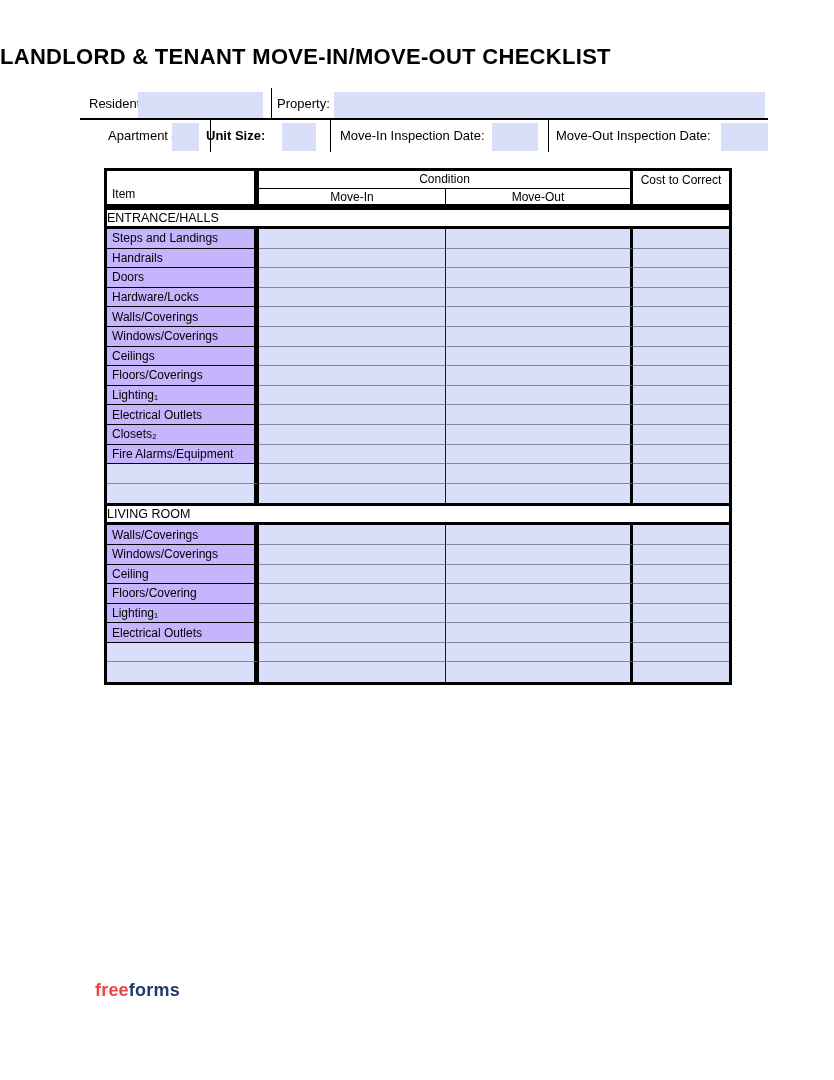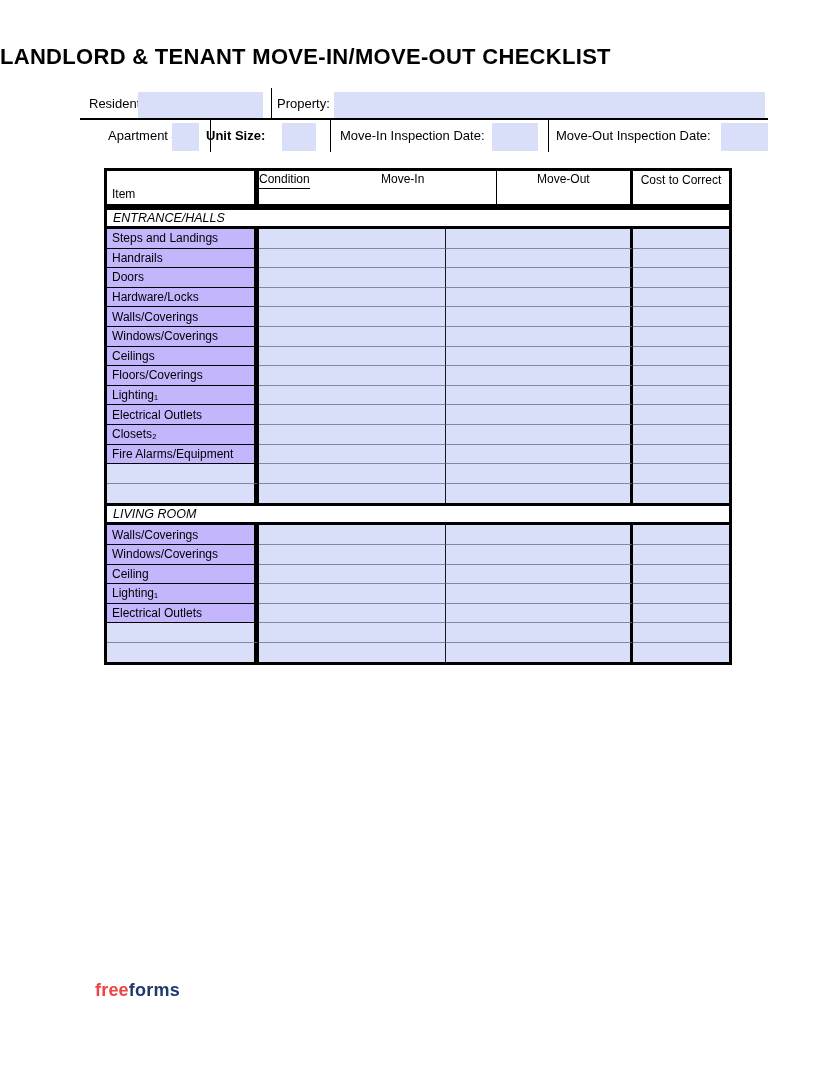--- a/index.html
+++ b/index.html
@@ -38,29 +38,29 @@
   .fdiv.d3 { left:468px; }
   .f-mo-label { left:476px; }
   .f-mo-field { left:641px; top:3px; width:47px; height:28px; }
 
   
   .tbl { position:absolute; left:104px; top:168px; width:628px; border:3px solid #000; }
 
   .hdr { display:flex; height:36px; border-bottom:3px solid #000; }
   .h-item { width:152px; border-right:5px solid #000; display:flex; align-items:flex-end;
             padding:0 0 3px 5px; font-size:12px; }
-  .h-mid { width:374px; border-right:3px solid #000; display:flex; }
+  .h-mid { width:374px; border-right:3px solid #000; display:flex; flex-direction:column; }
   .h-cond { height:18px; border-bottom:1px solid #000; text-align:center; font-size:12px; line-height:17px; }
   .h-sub { flex:1; display:flex; }
   .h-mi { width:187px; border-right:1px solid #000; text-align:center; font-size:12px; line-height:17px; }
   .h-mo { flex:1; text-align:center; font-size:12px; line-height:17px; }
   .h-cost { flex:1; text-align:center; font-size:12px; padding-top:2px; }
 
   .sec { border-top:3px solid #000; border-bottom:3px solid #000; height:22px;
-         display:flex; align-items:center; padding-left:6px; font-size:12.5px; background:#fff;font-style:italic; }
+         display:flex; align-items:center; padding-left:0; font-size:12.5px; background:#fff; }
 
   .row { display:flex; height:19.6px; }
   .ci { width:152px; border-right:5px solid #000; border-bottom:1px solid #000;
         background:#c4b5fd; font-size:12px; display:flex; align-items:center;
         padding-left:5px; white-space:nowrap; }
   .cm { width:187px; border-right:1px solid #15151c; background:#d9def9; border-bottom:1px solid #8088a5; }
   .co { width:187px; border-right:3px solid #000; background:#d9def9; border-bottom:1px solid #8088a5; }
   .cc { flex:1; background:#d9def9; border-bottom:1px solid #8088a5; }
   .row.blank .ci { background:#d9def9; border-bottom:1px solid #8088a5; }
   .row.last .ci, .row.last .cm, .row.last .co, .row.last .cc { border-bottom:none; }
@@ -215,20 +215,26 @@
       <div class="co"></div>
       <div class="cc"></div>
     </div>
     <div class="row">
       <div class="ci">Ceiling</div>
       <div class="cm"></div>
       <div class="co"></div>
       <div class="cc"></div>
     </div>
     <div class="row">
+      <div class="ci">Floors/Covering</div>
+      <div class="cm"></div>
+      <div class="co"></div>
+      <div class="cc"></div>
+    </div>
+    <div class="row">
       <div class="ci">Lighting₁</div>
       <div class="cm"></div>
       <div class="co"></div>
       <div class="cc"></div>
     </div>
     <div class="row">
       <div class="ci">Electrical Outlets</div>
       <div class="cm"></div>
       <div class="co"></div>
       <div class="cc"></div>

